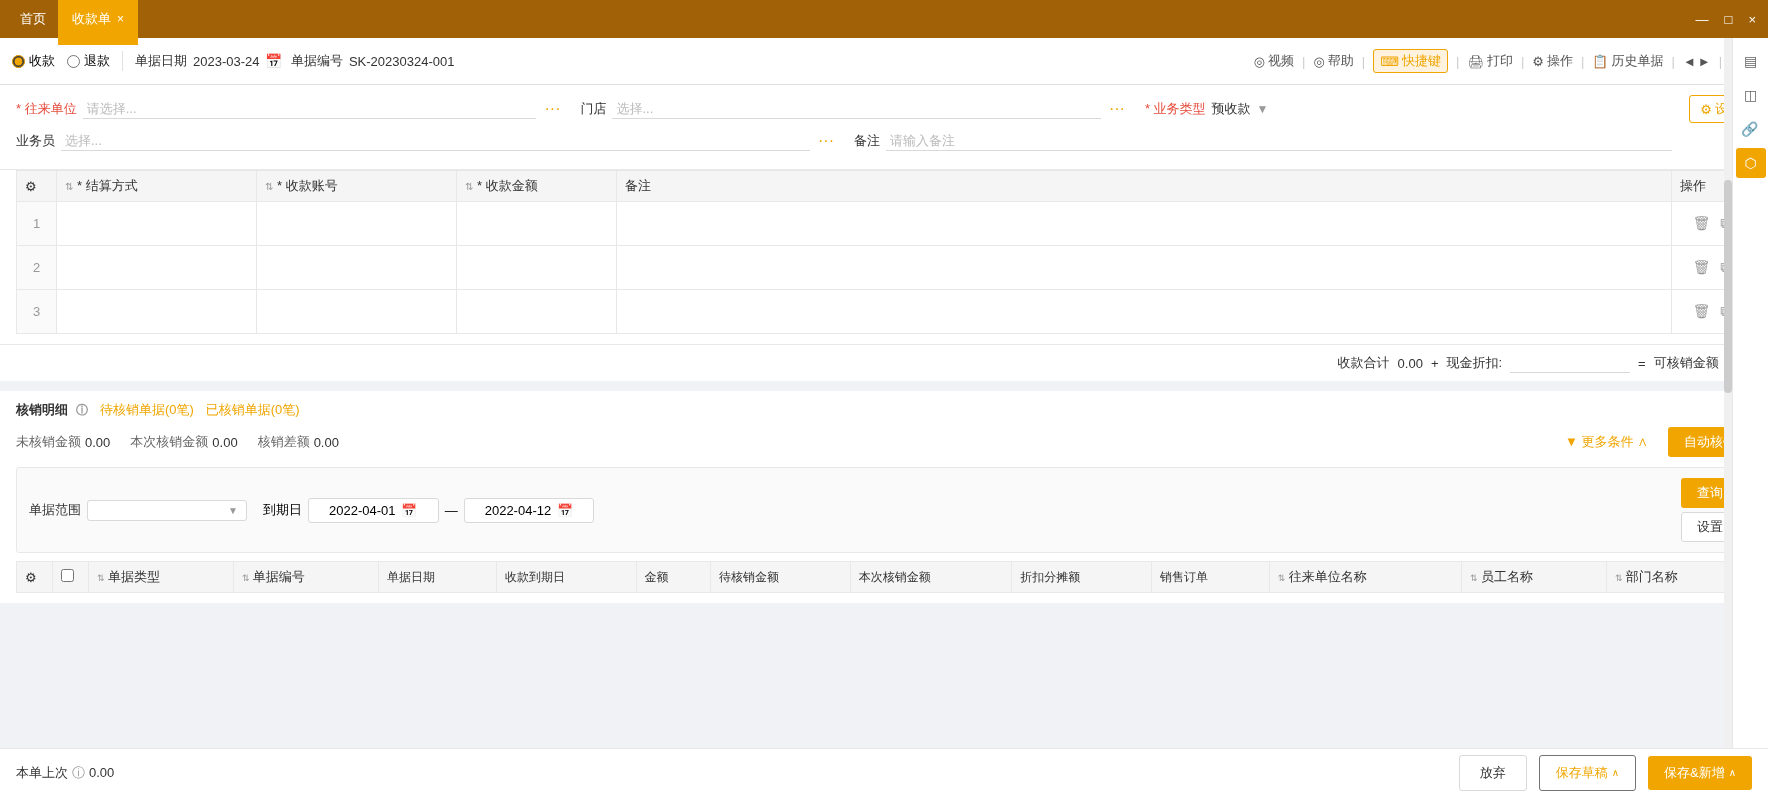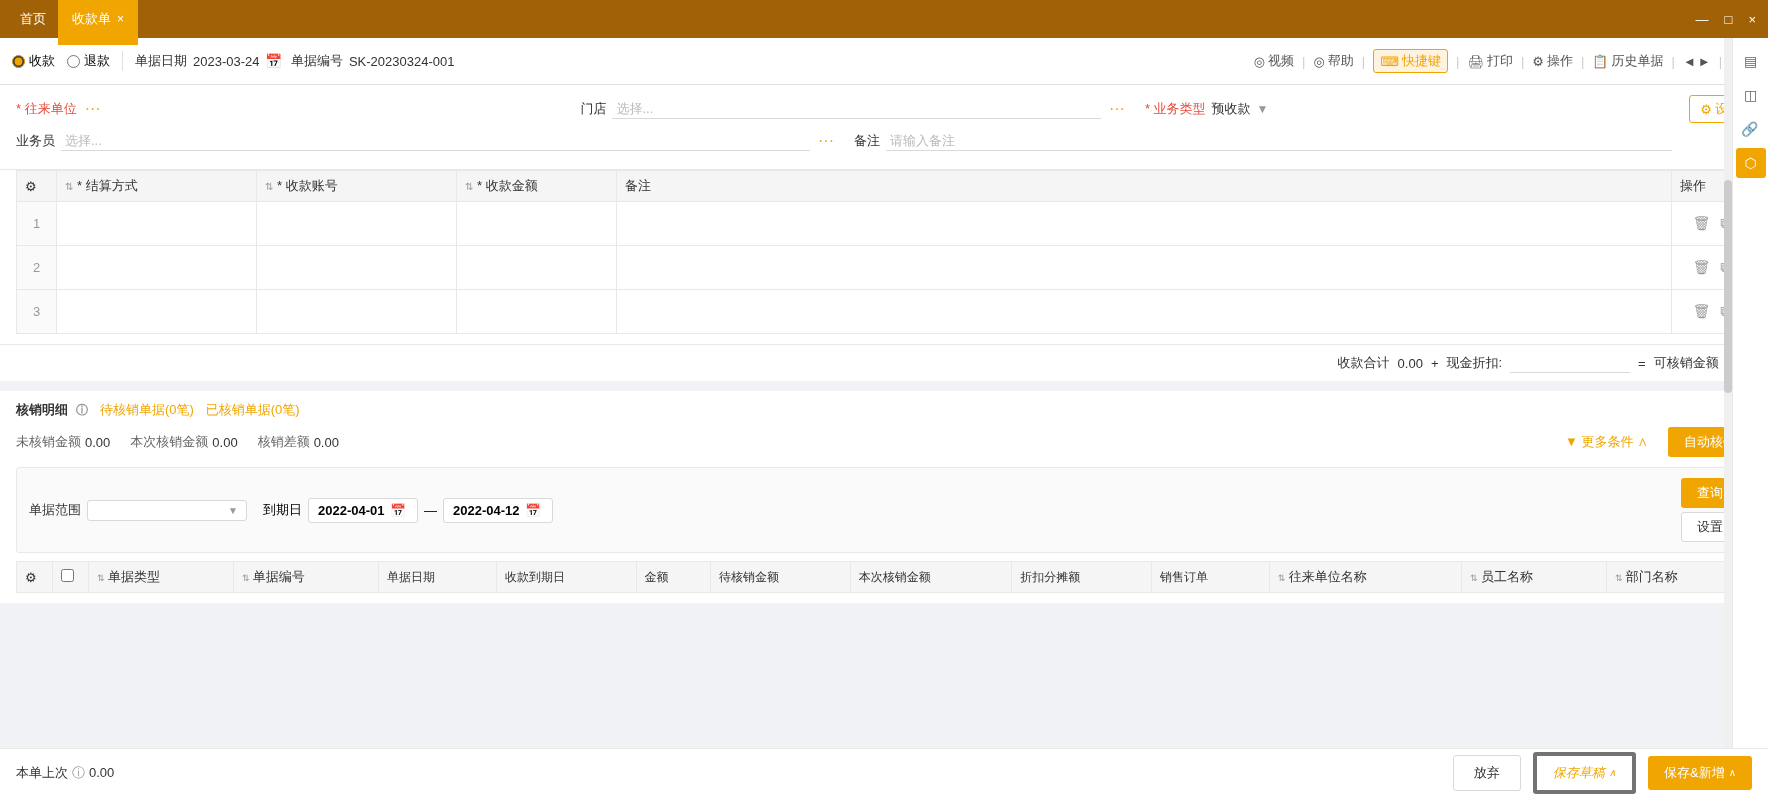--- a/index.html
+++ b/index.html
@@ -122,22 +122,22 @@
     }
     .filter-field { display: flex; align-items: center; gap: 6px; }
     .filter-field .f-label { color: #333; white-space: nowrap; }
     .filter-select {
       border: 1px solid #d9d9d9; border-radius: 3px; padding: 4px 8px; background: white;
       display: flex; align-items: center; gap: 4px; cursor: pointer; min-width: 160px;
     }
     .filter-select .arrow { color: #999; font-size: 10px; margin-left: auto; }
     .filter-date { display: flex; align-items: center; gap: 6px; }
     .date-input {
-      border: 1px solid #d9d9d9; border-radius: 3px; padding: 4px 9px; background: white;
-      display: flex; align-items: flex-end; gap: 6px; cursor: pointer; min-width: 110px; font-weight: bold;
+      border: 1px solid #d9d9d9; border-radius: 3px; padding: 4px 20px; background: white;
+      display: flex; align-items: flex-end; gap: 6px; cursor: pointer; min-width: 110px;
     }
     .date-input .cal { color: #f0a500; font-size: 13px; }
     .filter-row .spacer { flex: 1; }
     .query-btn {
       background: #f0a500; color: white; border: none; padding: 6px 16px;
       border-radius: 3px; cursor: pointer; font-size: 13px;
     }
     .settings-btn2 {
       background: white; border: 1px solid #d9d9d9; color: #333; padding: 5px 14px;
       border-radius: 3px; cursor: pointer; font-size: 13px; display: block;
@@ -159,22 +159,22 @@
       padding: 0 16px; gap: 12px;
     }
     .footer .last-record { display: flex; align-items: center; gap: 4px; font-size: 13px; color: #333; }
     .footer .last-record .info-icon { color: #999; cursor: pointer; }
     .footer .spacer { flex: 1; }
     .footer .abandon-btn {
       background: white; border: 1px solid #d9d9d9; color: #333; padding: 8px 20px;
       border-radius: 3px; cursor: pointer; font-size: 13px;
     }
     .footer .save-draft-btn {
-      background: white; border: 4px solid #737373; color: #f0a500; padding: 8px 16px;
-      border-radius: 3px; cursor: pointer; font-size: 13px; display: flex; align-items: center; gap: 4px; font-style: italic;
+      background: white; border: 1px solid #737373; color: #f0a500; padding: 8px 16px;
+      border-radius: 3px; cursor: pointer; font-size: 13px; display: flex; align-items: center; gap: 4px;
     }
     .footer .save-new-btn {
       background: #f0a500; border: none; color: white; padding: 8px 16px;
       border-radius: 3px; cursor: pointer; font-size: 13px; display: flex; align-items: center; gap: 4px;
     }
     .footer .btn-arrow { font-size: 10px; }
 
     
     .right-sidebar {
       position: fixed; right: 0; top: 38px; bottom: 48px; width: 36px; background: white;
@@ -272,20 +272,21 @@
       <span class="layout-icon">☰</span>
       <span class="layout-icon active">▦</span>
     </div>
   </div>
 </div>
 
 <div class="form-area">
   <div class="form-row">
     <div class="form-field" style="flex:2;">
       <span class="label"><span class="req-star">*</span> 往来单位</span>
+      <input type="text" placeholder="请选择..." style="">
       <span class="dots">···</span>
     </div>
     <div class="form-field" style="flex:2; margin-left:20px;">
       <span class="label normal">门店</span>
       <input type="text" placeholder="选择..." style="">
       <span class="dots">···</span>
     </div>
     <div class="form-field" style="flex:2; margin-left:20px;">
       <span class="label"><span class="req-star">*</span> 业务类型</span>
       <span class="biz-type-val">预收款</span>

